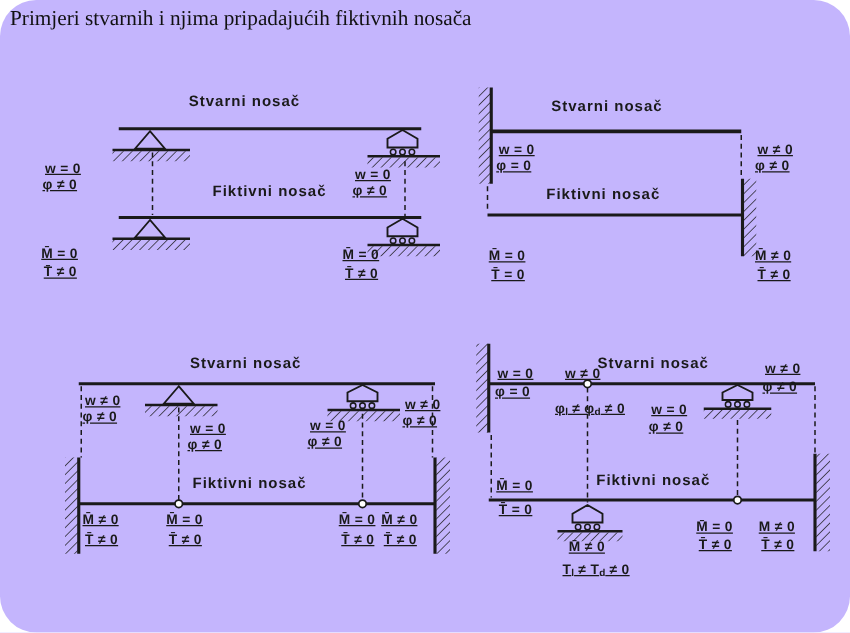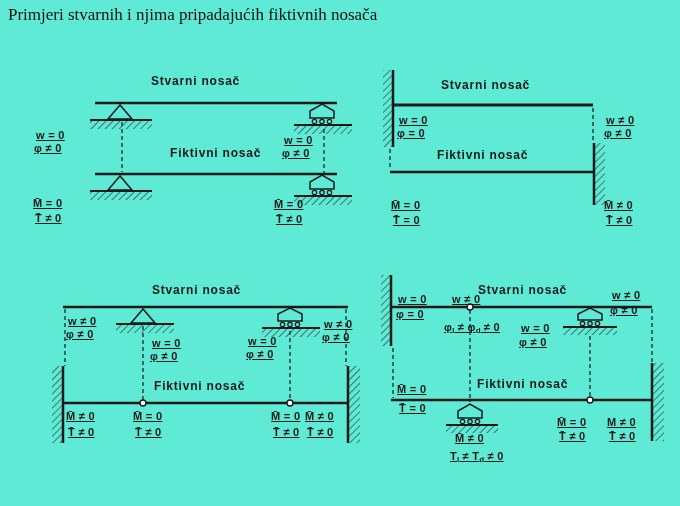--- a/index.html
+++ b/index.html
@@ -1,17 +1,17 @@
 <!DOCTYPE html>
 <html><head>
 <meta charset="utf-8">
 <style>
   html,body{margin:0;padding:0;background:#fff;}
-  .canvas{position:relative;width:680px;height:506px;background:#5eead4;overflow:hidden;
-          font-family:"Liberation Sans",sans-serif;color:#1a1a1a;}
+  .canvas{position:relative;width:680px;height:506px;background:#c4b5fd;overflow:hidden;
+          font-family:"Liberation Sans",sans-serif;color:#1a1a1a;border-radius:29px;}
   .title{position:absolute;left:8px;top:5px;font:17px "Liberation Serif",serif;color:#111;white-space:nowrap;}
   .hdr{position:absolute;font:bold 12px "Liberation Sans",sans-serif;letter-spacing:.8px;white-space:nowrap;}
   .lbl{position:absolute;font:bold 11px "Liberation Sans",sans-serif;letter-spacing:.3px;white-space:nowrap;text-decoration:underline;}
   .lbl sub,.hdr sub{font-size:8px;vertical-align:-2px;letter-spacing:0;}
   svg{position:absolute;left:0;top:0;}
 </style>
 </head>
 <body>
 
 <div class="canvas">

